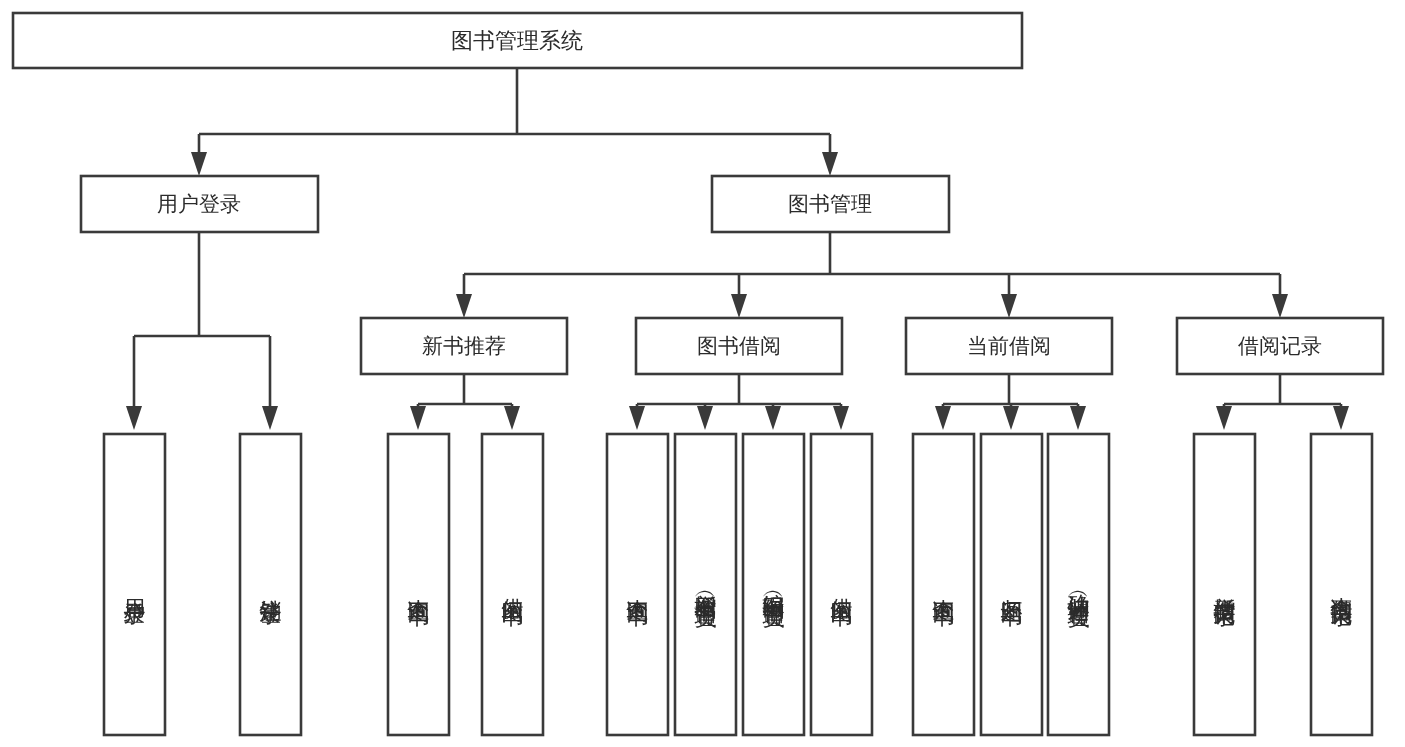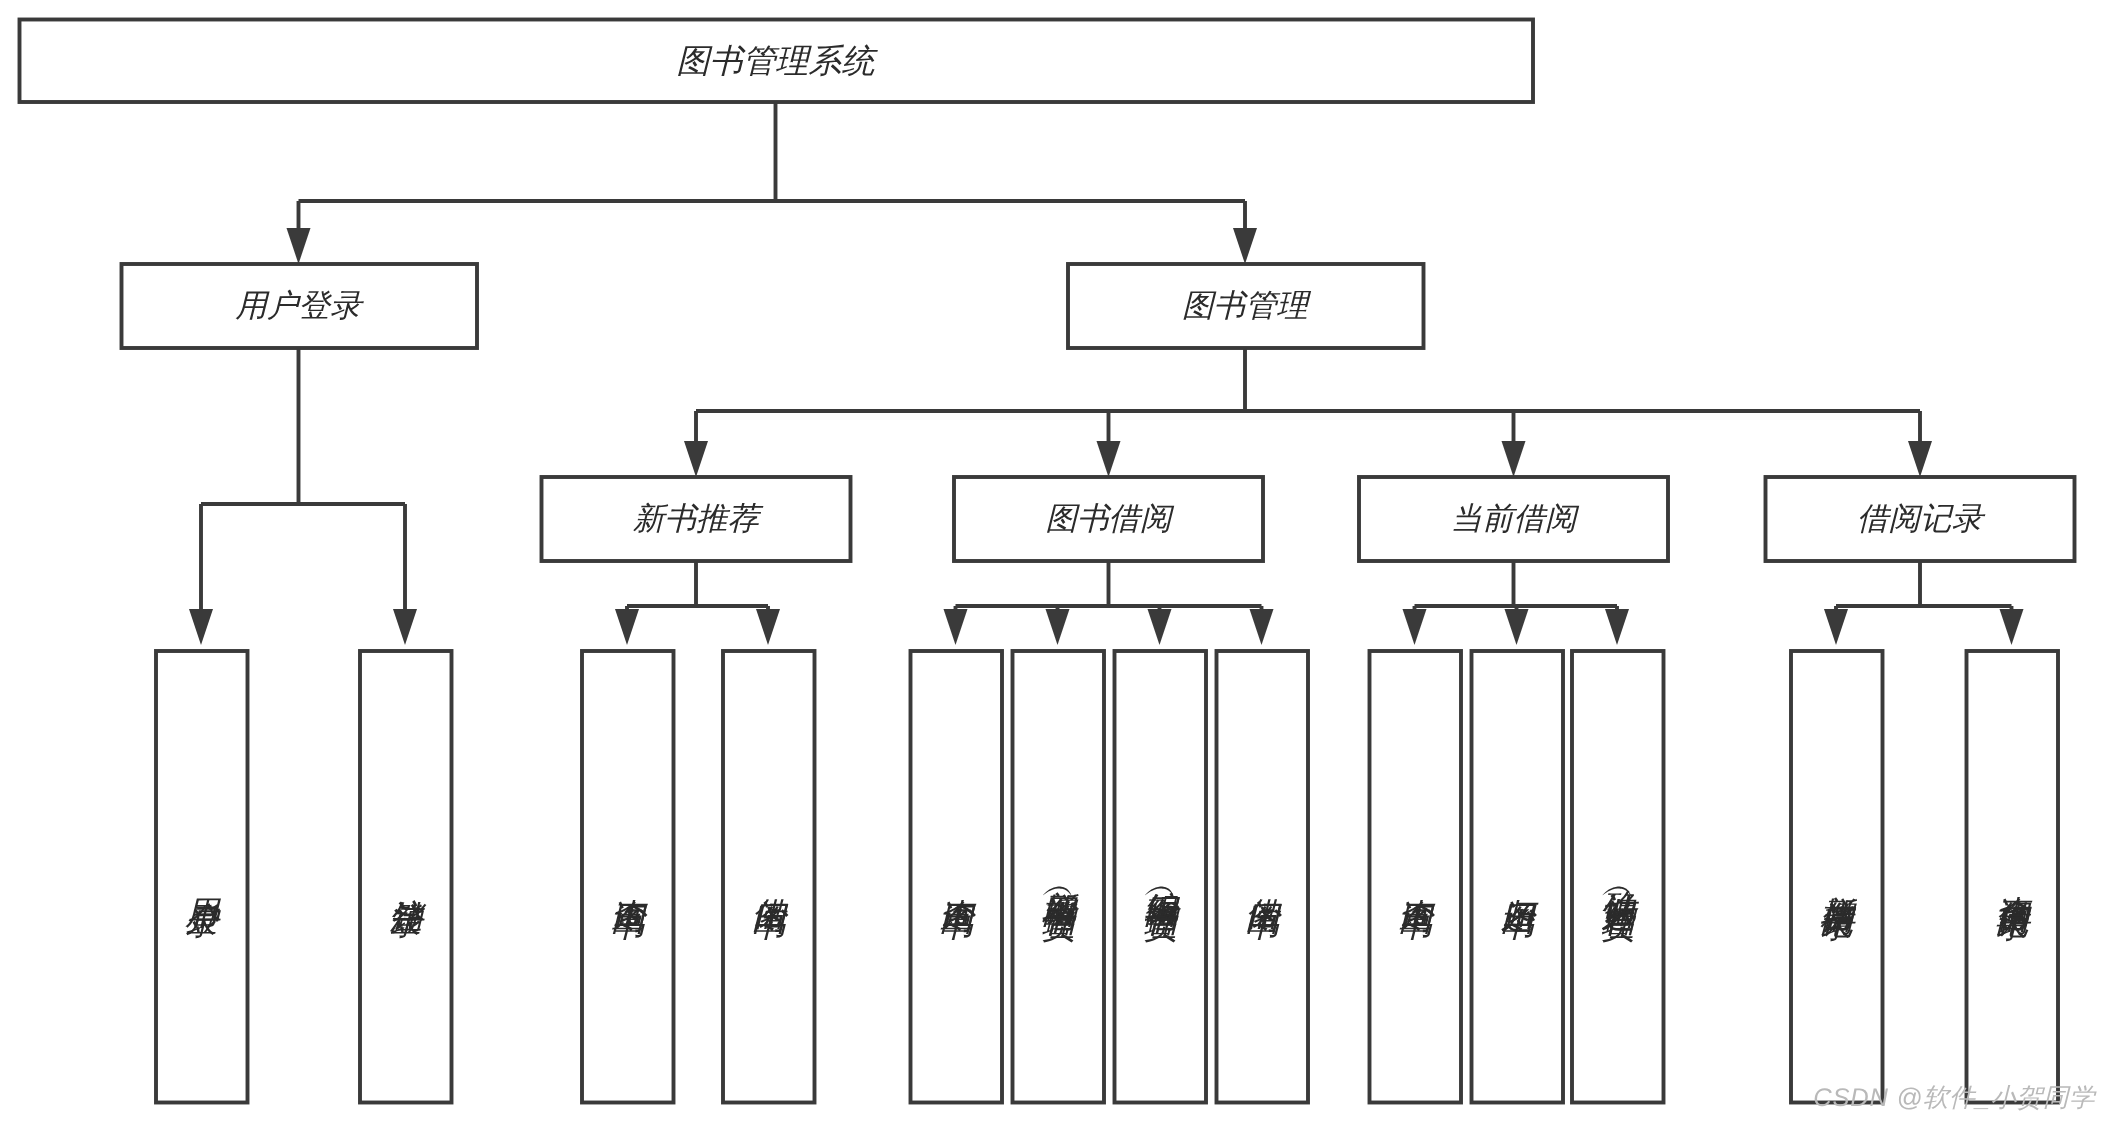--- a/index.html
+++ b/index.html
@@ -11,21 +11,20 @@
     width: 1405px;
     height: 747px;
     font-family: "Liberation Sans", "DejaVu Sans", sans-serif;
     overflow: hidden;
     position: relative;
   }
   #diagram-root {
     position: relative;
     width: 1405px;
     height: 747px;
-    font-style: italic;
   }
   svg.diagram {
     position: absolute;
     top: 0;
     left: 0;
     width: 1405px;
     height: 747px;
   }
   .node-box {
     fill: #ffffff;
@@ -215,14 +214,13 @@
   <div class="leaf-label" style="left:743px; top:434px; width:61px; height:301px;">编辑图书（管理员）</div>
   <div class="leaf-label" style="left:811px; top:434px; width:61px; height:301px;">借阅图书</div>
 
   <div class="leaf-label" style="left:913px; top:434px; width:61px; height:301px;">查询图书</div>
   <div class="leaf-label" style="left:981px; top:434px; width:61px; height:301px;">归还图书</div>
   <div class="leaf-label" style="left:1048px; top:434px; width:61px; height:301px;">确认归还（管理员）</div>
 
   <div class="leaf-label" style="left:1194px; top:434px; width:61px; height:301px;">新增借阅记录</div>
   <div class="leaf-label" style="left:1311px; top:434px; width:61px; height:301px;">查询借阅记录</div>
 
-  <div class="watermark">CSDN @软件_小贺同学</div>
 </div>
 
 </body></html>

